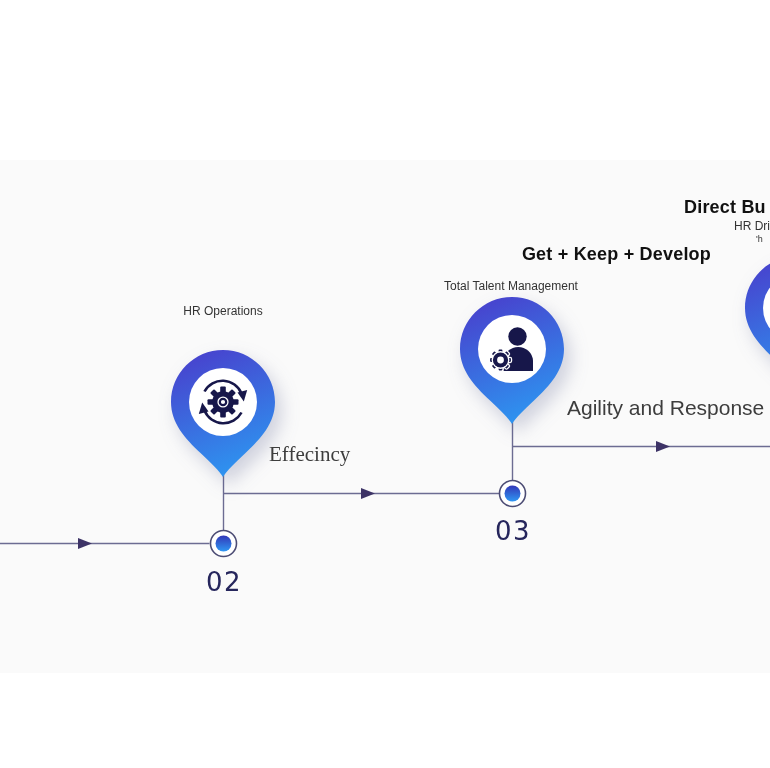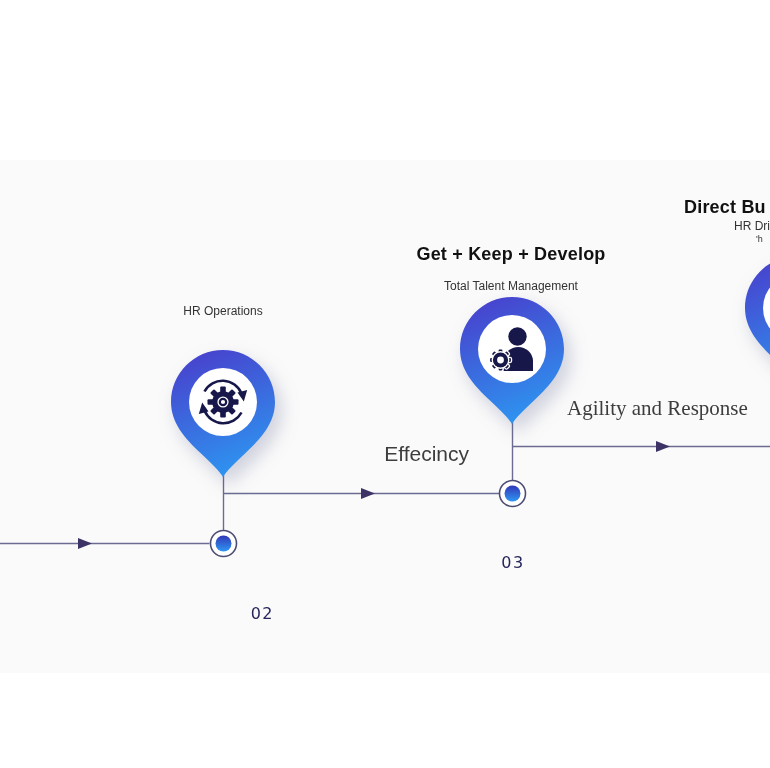--- a/index.html
+++ b/index.html
@@ -2,26 +2,26 @@
 <html style="--band: #fafafa; --title: #111111; --subtitle: #333333; --flow-label: #3d3d3d; --number: #26265c; --line: #6c6c92; --arrow: #3d3366; --node-ring: #4c4c74; --node-dot-top: #3237b8; --node-dot-bottom: #2f97f3; --pin-top: #4841cd; --pin-bottom: #2d96f1; --icon: #17174a;"><head>
 <meta charset="utf-8">
 <style>
   html,body{margin:0;padding:0;background:#ffffff;}
   .canvas{
     position:relative;width:770px;height:768px;background:#ffffff;
     overflow:hidden;font-family:"Liberation Sans",sans-serif;
   }
   .band{position:absolute;left:0;top:160px;width:770px;height:513px;background:var(--band,#fafafa);}
   .abs{position:absolute;}
-  .stage-title{font-weight:bold;font-size:18px;line-height:20px;color:var(--title,#111111);text-align:center;letter-spacing:.2px;white-space:nowrap;}
+  .stage-title{font-weight:bold;font-size:18px;line-height:20px;color:var(--title,#111111);text-align:right;letter-spacing:.2px;white-space:nowrap;}
   .stage-sub{font-size:12px;line-height:13px;color:var(--subtitle,#333333);text-align:center;white-space:nowrap;}
   .stage-sub2{font-size:9px;line-height:10px;color:var(--subtitle,#333333);white-space:nowrap;}
   .flow-label{font-size:21px;line-height:24px;color:var(--flow-label,#3d3d3d);white-space:nowrap;}
-  .num{font-size:16px;line-height:24px;color:var(--number,#26265c);text-align:center;letter-spacing:1.5px;font-family:"DejaVu Sans",sans-serif;margin-top:32px;}
-  .center{text-align:right;}
+  .num{font-size:26px;line-height:24px;color:var(--number,#26265c);text-align:center;letter-spacing:1.5px;font-family:"DejaVu Sans",sans-serif;}
+  .center{text-align:left;font-family:Liberation Serif, serif;}
   .conn{position:absolute;left:0;top:0;pointer-events:none;}
   .flow-line{stroke:var(--line,#6c6c92);stroke-width:1.4;fill:none;}
   .arrow-head{fill:var(--arrow,#3d3366);}
   .node-ring{fill:#ffffff;stroke:var(--node-ring,#4c4c74);stroke-width:1.6;}
   .pin{filter:drop-shadow(6px 9px 9px rgba(70,80,130,.25));}
   .ink{fill:var(--icon,#17174a);}
   .ink-stroke{stroke:var(--icon,#17174a);fill:none;}
   .defs-holder{position:absolute;width:0;height:0;overflow:hidden;}
 </style>
 </head>
@@ -86,21 +86,21 @@
         <path class="ink-stroke" d="M33.5 41.5 A20.5 20.5 0 0 1 70.5 43.5" stroke-width="2.6"></path>
         <path class="ink" d="M66.5 42.5 L72.8 51.5 L76.2 40 Z"></path>
         <g transform="rotate(180 52 52)">
           <path class="ink-stroke" d="M33.5 41.5 A20.5 20.5 0 0 1 70.5 43.5" stroke-width="2.6"></path>
           <path class="ink" d="M66.5 42.5 L72.8 51.5 L76.2 40 Z"></path>
         </g>
       </g>
     </g>
   </svg>
 
-  <div class="abs num" style="left:174px;top:570px;width:100px;text-align:right;">02</div>
+  <div class="abs num" style="left:174px;top:570px;width:100px;">02</div>
 
   <div class="abs stage-title" style="left:311px;top:244px;width:400px;">Get + Keep + Develop</div>
   <div class="abs stage-sub" style="left:311px;top:280px;width:400px;">Total Talent Management</div>
 
   <svg class="abs pin" style="left:460px;top:297px;" width="104" height="127" viewBox="0 0 104 127">
     <path d="M52 0 C80.7 0 104 23.3 104 52 C104 73 90 88.5 74.5 103 C63.5 113.5 56 120.5 52 127 C48 120.5 40.5 113.5 29.5 103 C14 88.5 0 73 0 52 C0 23.3 23.3 0 52 0 Z" fill="url(#pinGrad)"></path>
     <circle cx="52" cy="52" r="34" fill="#ffffff"></circle>
     <g>
       <circle class="ink" cx="57.5" cy="39.5" r="9.2"></circle>
       <path class="ink" d="M43.5 74 L43.5 63.5 A14.8 14.8 0 0 1 73 63.5 L73 74 Z"></path>
@@ -124,15 +124,15 @@
 
   <div class="abs stage-title" style="left:684px;top:197px;text-align:left;">Direct Bu</div>
   <div class="abs stage-sub" style="left:734px;top:220px;text-align:left;">HR Dri</div>
   <div class="abs stage-sub2" style="left:756px;top:234px;">'h</div>
 
   <svg class="abs pin" style="left:745px;top:256px;" width="104" height="127" viewBox="0 0 104 127">
     <path d="M52 0 C80.7 0 104 23.3 104 52 C104 73 90 88.5 74.5 103 C63.5 113.5 56 120.5 52 127 C48 120.5 40.5 113.5 29.5 103 C14 88.5 0 73 0 52 C0 23.3 23.3 0 52 0 Z" fill="url(#pinGrad)"></path>
     <circle cx="52" cy="52" r="34" fill="#ffffff"></circle>
   </svg>
 
-  <div class="abs flow-label" style="left:567px;top:396px;font-family:Liberation Serif, serif;">Agility and Response</div>
+  <div class="abs flow-label" style="left:567px;top:396px;">Agility and Response</div>
 
 </div>
 
 </body></html>

